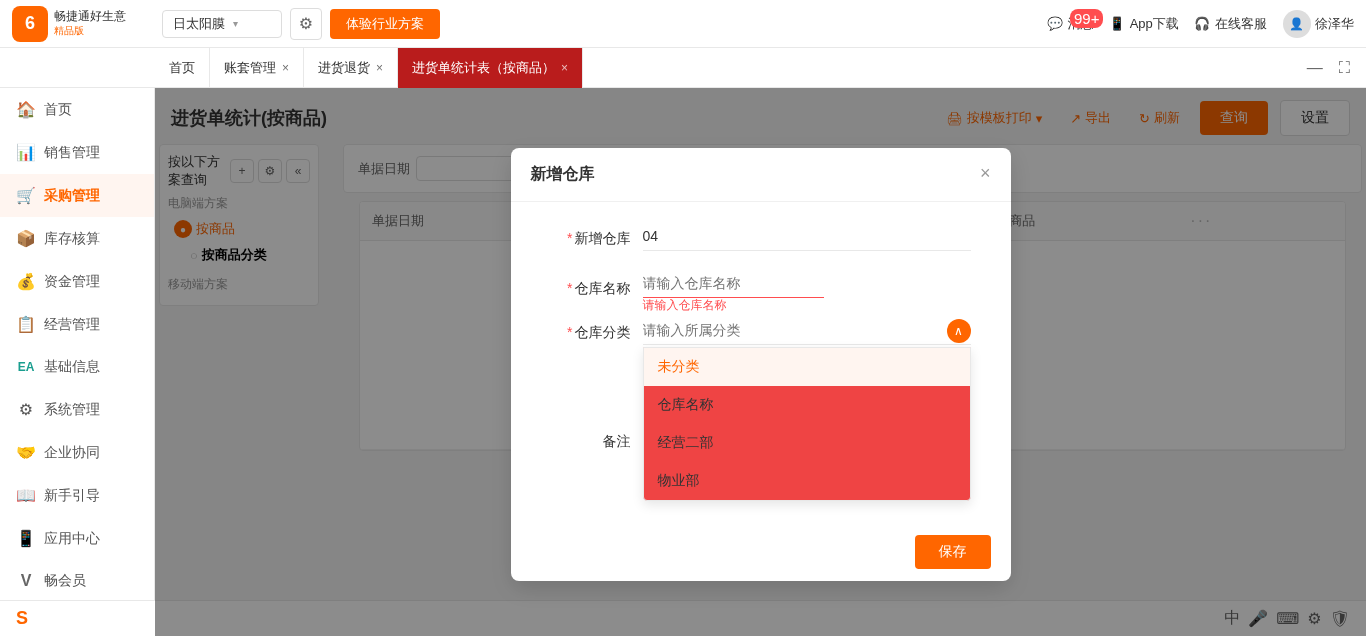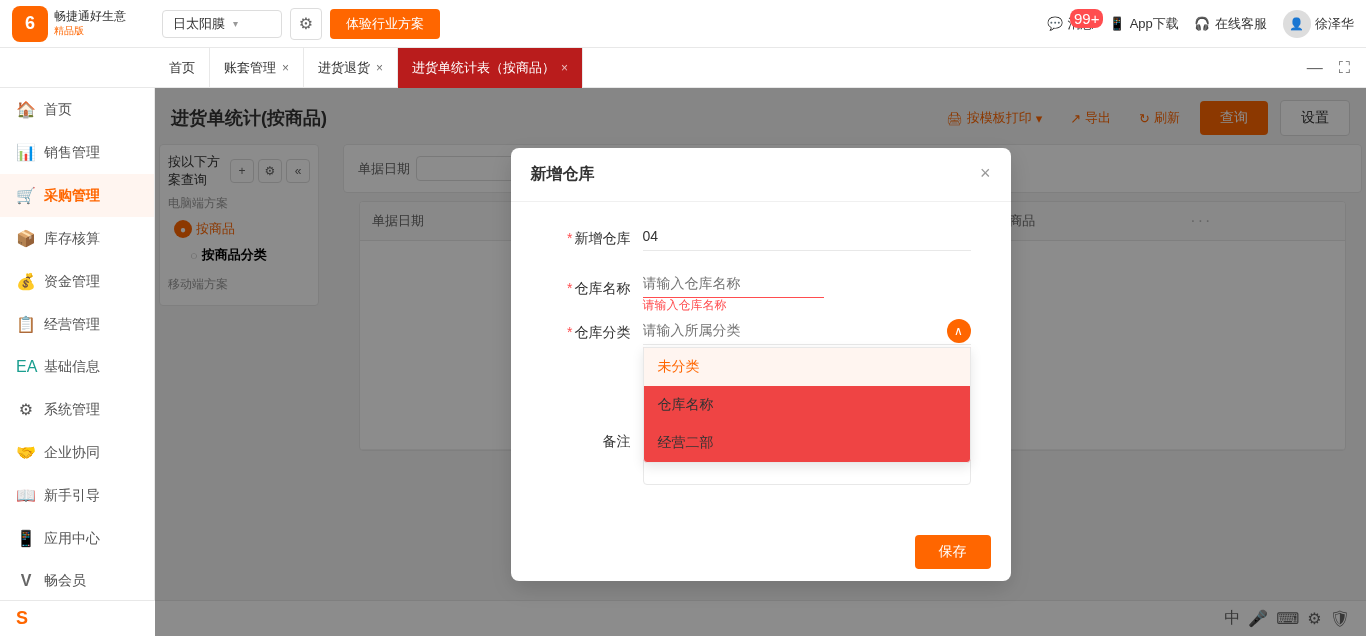--- a/index.html
+++ b/index.html
@@ -599,21 +599,21 @@
     </div>
     <div class="sidebar-item">
       <span class="sidebar-icon">💰</span>
       <span>资金管理</span>
     </div>
     <div class="sidebar-item">
       <span class="sidebar-icon">📋</span>
       <span>经营管理</span>
     </div>
     <div class="sidebar-item">
-      <span class="sidebar-icon" style="font-size:16px;font-weight:normal;color:#1a9e8f;">EA</span>
+      <span class="sidebar-icon" style="font-size:12px;font-weight:bold;color:#1a9e8f;">EA</span>
       <span>基础信息</span>
     </div>
     <div class="sidebar-item">
       <span class="sidebar-icon">⚙</span>
       <span>系统管理</span>
     </div>
     <div class="sidebar-item">
       <span class="sidebar-icon">🤝</span>
       <span>企业协同</span>
     </div>
@@ -756,20 +756,21 @@
           <div class="form-row" style="margin-top:10px;">
             <div class="form-label">仓库分类</div>
             <div class="form-select-wrap">
               <input class="form-select-input" type="text" placeholder="请输入所属分类" style="">
               <div class="select-arrow">∧</div>
               
               <div class="dropdown-list">
                 <div class="dropdown-item highlighted">未分类</div>
                 <div class="dropdown-item">仓库名称</div>
                 <div class="dropdown-item">经营二部</div>
+                <div class="dropdown-item">物业部</div>
               </div>
             </div>
           </div>
 
           <div class="form-row" style="margin-top:80px;">
             <div class="form-label no-required">备注</div>
             <textarea class="form-textarea" style=""></textarea>
           </div>
         </div>
 

